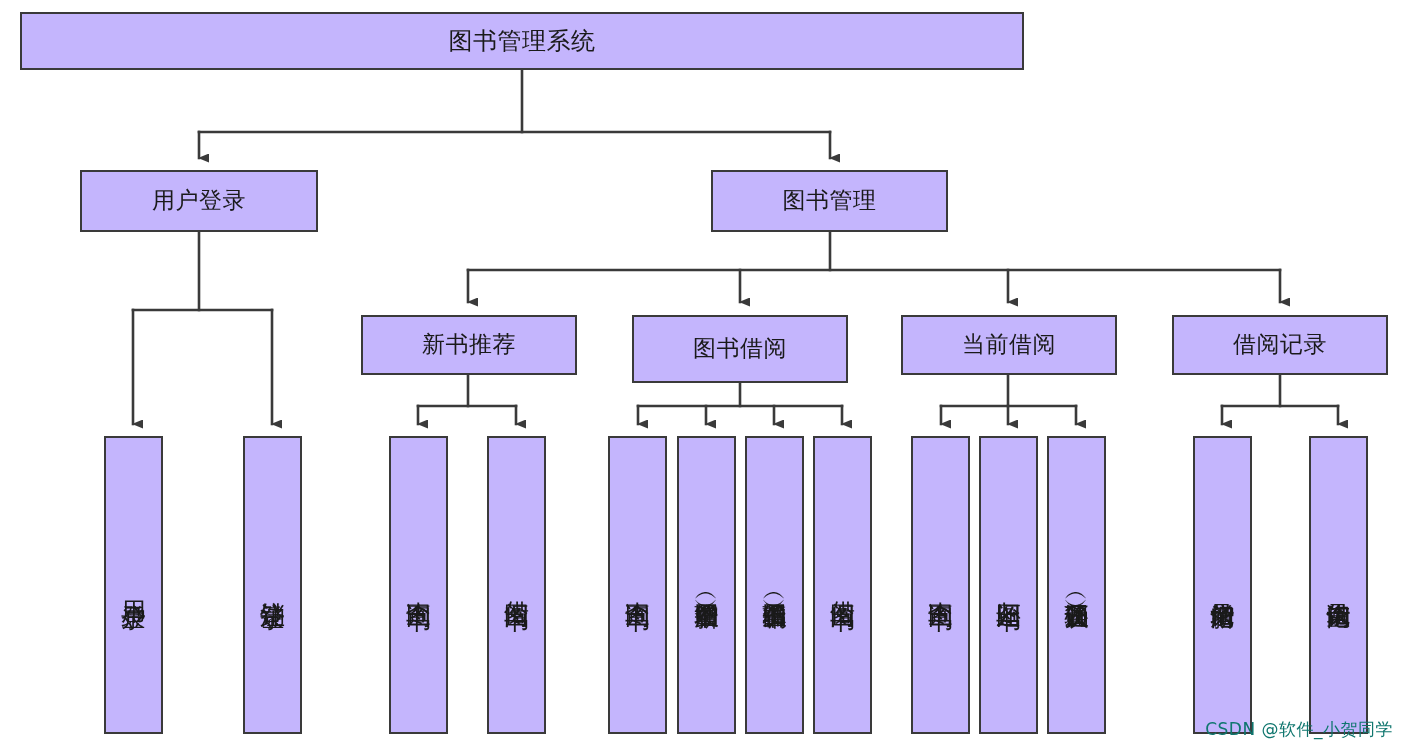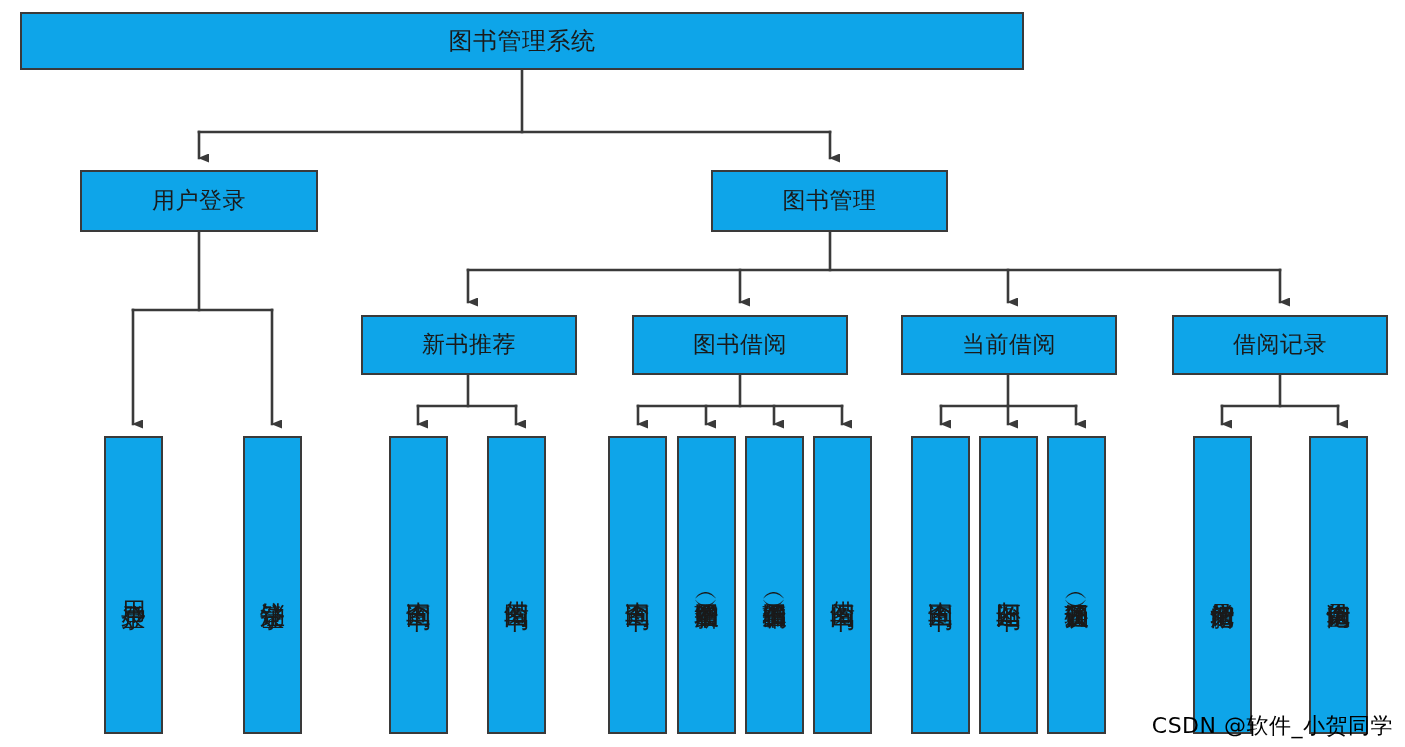--- a/index.html
+++ b/index.html
@@ -23,21 +23,21 @@
     position: absolute;
     left: 0;
     top: 0;
     width: 1405px;
     height: 747px;
     pointer-events: none;
   }
   .node {
     position: absolute;
     box-sizing: border-box;
-    background: #0ea5e9;
+    background: #c4b5fd;
     border: 2px solid #3a3a3a;
     display: flex;
     align-items: center;
     justify-content: center;
     color: #1a1a1a;
   }
   .node-label {
     display: block;
     text-align: center;
     line-height: 1.18;
@@ -66,22 +66,22 @@
     white-space: nowrap;
   }
   .node.vert.tight .node-label {
     font-size: 24px;
     letter-spacing: 0px;
   }
   .watermark {
     position: absolute;
     right: 12px;
     bottom: 6px;
-    font-size: 22px;
-    color: #000000;
+    font-size: 17px;
+    color: #0f766e;
     letter-spacing: 0.5px;
     white-space: nowrap;
     user-select: none;
   }
 </style>
 </head>
 <body>
 
 <div id="diagram-root">
 
@@ -144,21 +144,21 @@
   </div>
 
   <div class="node horiz" style="left:711px; top:170px; width:237px; height:62px;">
     <span class="node-label">图书管理</span>
   </div>
 
   <div class="node horiz" style="left:361px; top:315px; width:216px; height:60px;">
     <span class="node-label">新书推荐</span>
   </div>
 
-  <div class="node horiz" style="left:632px; top:315px; width:216px; height:60px;">
+  <div class="node horiz" style="left:632px; top:315px; width:216px; height:68px;">
     <span class="node-label">图书借阅</span>
   </div>
 
   <div class="node horiz" style="left:1172px; top:315px; width:216px; height:60px;">
     <span class="node-label">借阅记录</span>
   </div>
 
   <div class="node horiz" style="left:901px; top:315px; width:216px; height:60px;">
     <span class="node-label">当前借阅</span>
   </div>

